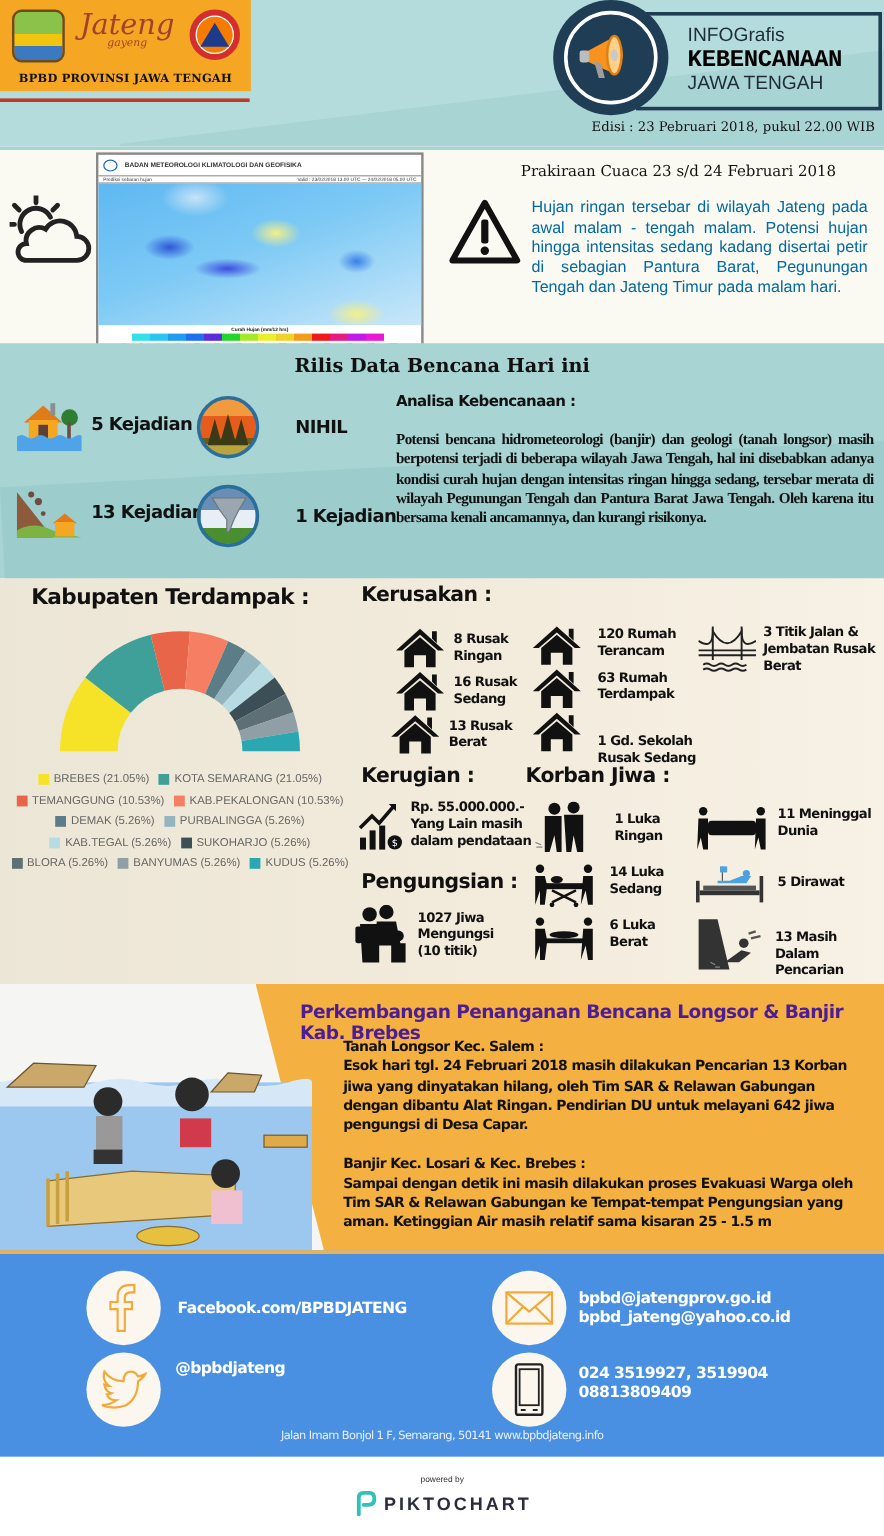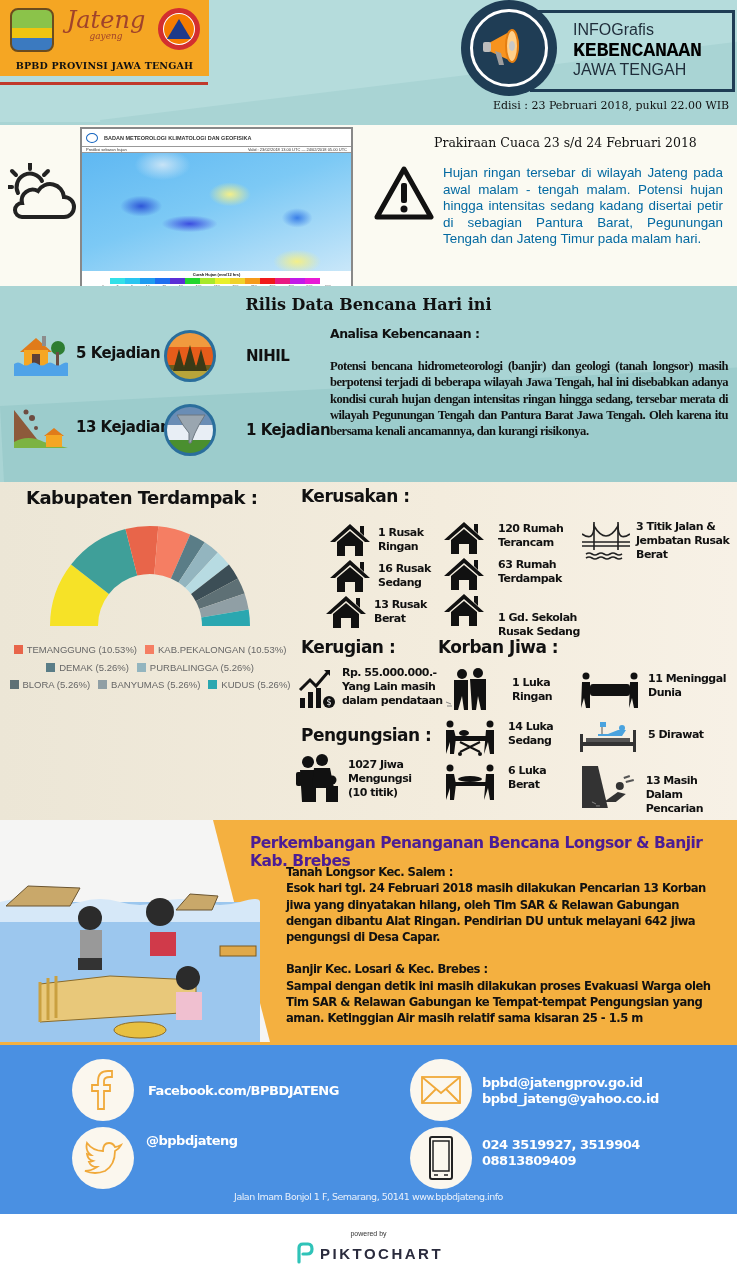--- a/index.html
+++ b/index.html
@@ -270,36 +270,56 @@
       <path d="M154.72803965681123,18.305067803824002 A100,100 0 0 1 167.75248826989514,28.450014729860612 L135.23129390034546,63.75400765952752 A52,52 0 0 0 128.45858062154184,58.47863525798848 Z" fill="#93b5bf"></path>
       <path d="M167.75248826989514,28.450014729860612 A100,100 0 0 1 178.93030074219573,40.59961217755594 L141.04375638594178,70.07179833232908 A52,52 0 0 0 135.23129390034546,63.75400765952752 Z" fill="#b7dbe2"></path>
       <path d="M178.93030074219573,40.59961217755594 A100,100 0 0 1 187.95681885357465,54.42271532380757 L145.7375458038588,77.25981196837994 A52,52 0 0 0 141.04375638594178,70.07179833232908 Z" fill="#3c4e56"></path>
       <path d="M187.95681885357465,54.42271532380757 A100,100 0 0 1 194.58601924761277,69.54256690848419 L149.18473000875863,85.12213479241179 A52,52 0 0 0 145.7375458038588,77.25981196837994 Z" fill="#5e7075"></path>
       <path d="M194.58601924761277,69.54256690848419 A100,100 0 0 1 198.63721895096512,85.54706598750948 L151.29135385450186,93.44447431350493 A52,52 0 0 0 149.18473000875863,85.12213479241179 Z" fill="#909fa5"></path>
       <path d="M198.63721895096512,85.54706598750948 A100,100 0 0 1 200,101.99999999999962 L152,101.9999999999998 A52,52 0 0 0 151.29135385450186,93.44447431350493 Z" fill="#2aa7b0"></path>
     </svg>
   <div id="legend">
       <div class="row">
         <div class="item">
+          <span class="sw" style="background: rgb(246, 226, 39);"></span>
+          <span>BREBES (21.05%)</span>
+        </div>
+        <div class="item">
+          <span class="sw" style="background: rgb(63, 159, 153);"></span>
+          <span>KOTA SEMARANG (21.05%)</span>
+        </div>
+      </div>
+      <div class="row">
+        <div class="item">
           <span class="sw" style="background: rgb(232, 101, 74);"></span>
           <span>TEMANGGUNG (10.53%)</span>
         </div>
         <div class="item">
           <span class="sw" style="background: rgb(245, 126, 99);"></span>
           <span>KAB.PEKALONGAN (10.53%)</span>
         </div>
       </div>
       <div class="row">
         <div class="item">
           <span class="sw" style="background: rgb(90, 125, 135);"></span>
           <span>DEMAK (5.26%)</span>
         </div>
         <div class="item">
           <span class="sw" style="background: rgb(147, 181, 191);"></span>
           <span>PURBALINGGA (5.26%)</span>
+        </div>
+      </div>
+      <div class="row">
+        <div class="item">
+          <span class="sw" style="background: rgb(183, 219, 226);"></span>
+          <span>KAB.TEGAL (5.26%)</span>
+        </div>
+        <div class="item">
+          <span class="sw" style="background: rgb(60, 78, 86);"></span>
+          <span>SUKOHARJO (5.26%)</span>
         </div>
       </div>
       <div class="row">
         <div class="item">
           <span class="sw" style="background: rgb(94, 112, 117);"></span>
           <span>BLORA (5.26%)</span>
         </div>
         <div class="item">
           <span class="sw" style="background: rgb(144, 159, 165);"></span>
           <span>BANYUMAS (5.26%)</span>
@@ -311,21 +331,21 @@
       </div>
     </div>
 
   <div class="sec-h cond" style="left:301px; top:4px;">Kerusakan :</div>
 
   <div class="dmg" style="left:328px; top:40px;">
     <svg class="ico-house" viewBox="0 0 44 36">
         <path d="M22 2 L2 20 L7 20 L22 7 L37 20 L42 20 Z M32 4 L36 4 L36 14 L32 10 Z M9 20 L22 9 L35 20 L35 34 L27 34 L27 24 L17 24 L17 34 L9 34 Z" fill="#111"></path>
       </svg>
     <div class="txt cond">
-        <div>1 Rusak</div>
+        <div>8 Rusak</div>
         <div>Ringan</div>
       </div>
   </div>
   <div class="dmg" style="left:328px; top:76px;">
     <svg class="ico-house" viewBox="0 0 44 36">
         <path d="M22 2 L2 20 L7 20 L22 7 L37 20 L42 20 Z M32 4 L36 4 L36 14 L32 10 Z M9 20 L22 9 L35 20 L35 34 L27 34 L27 24 L17 24 L17 34 L9 34 Z" fill="#111"></path>
       </svg>
     <div class="txt cond">
         <div>16 Rusak</div>
         <div>Sedang</div>

